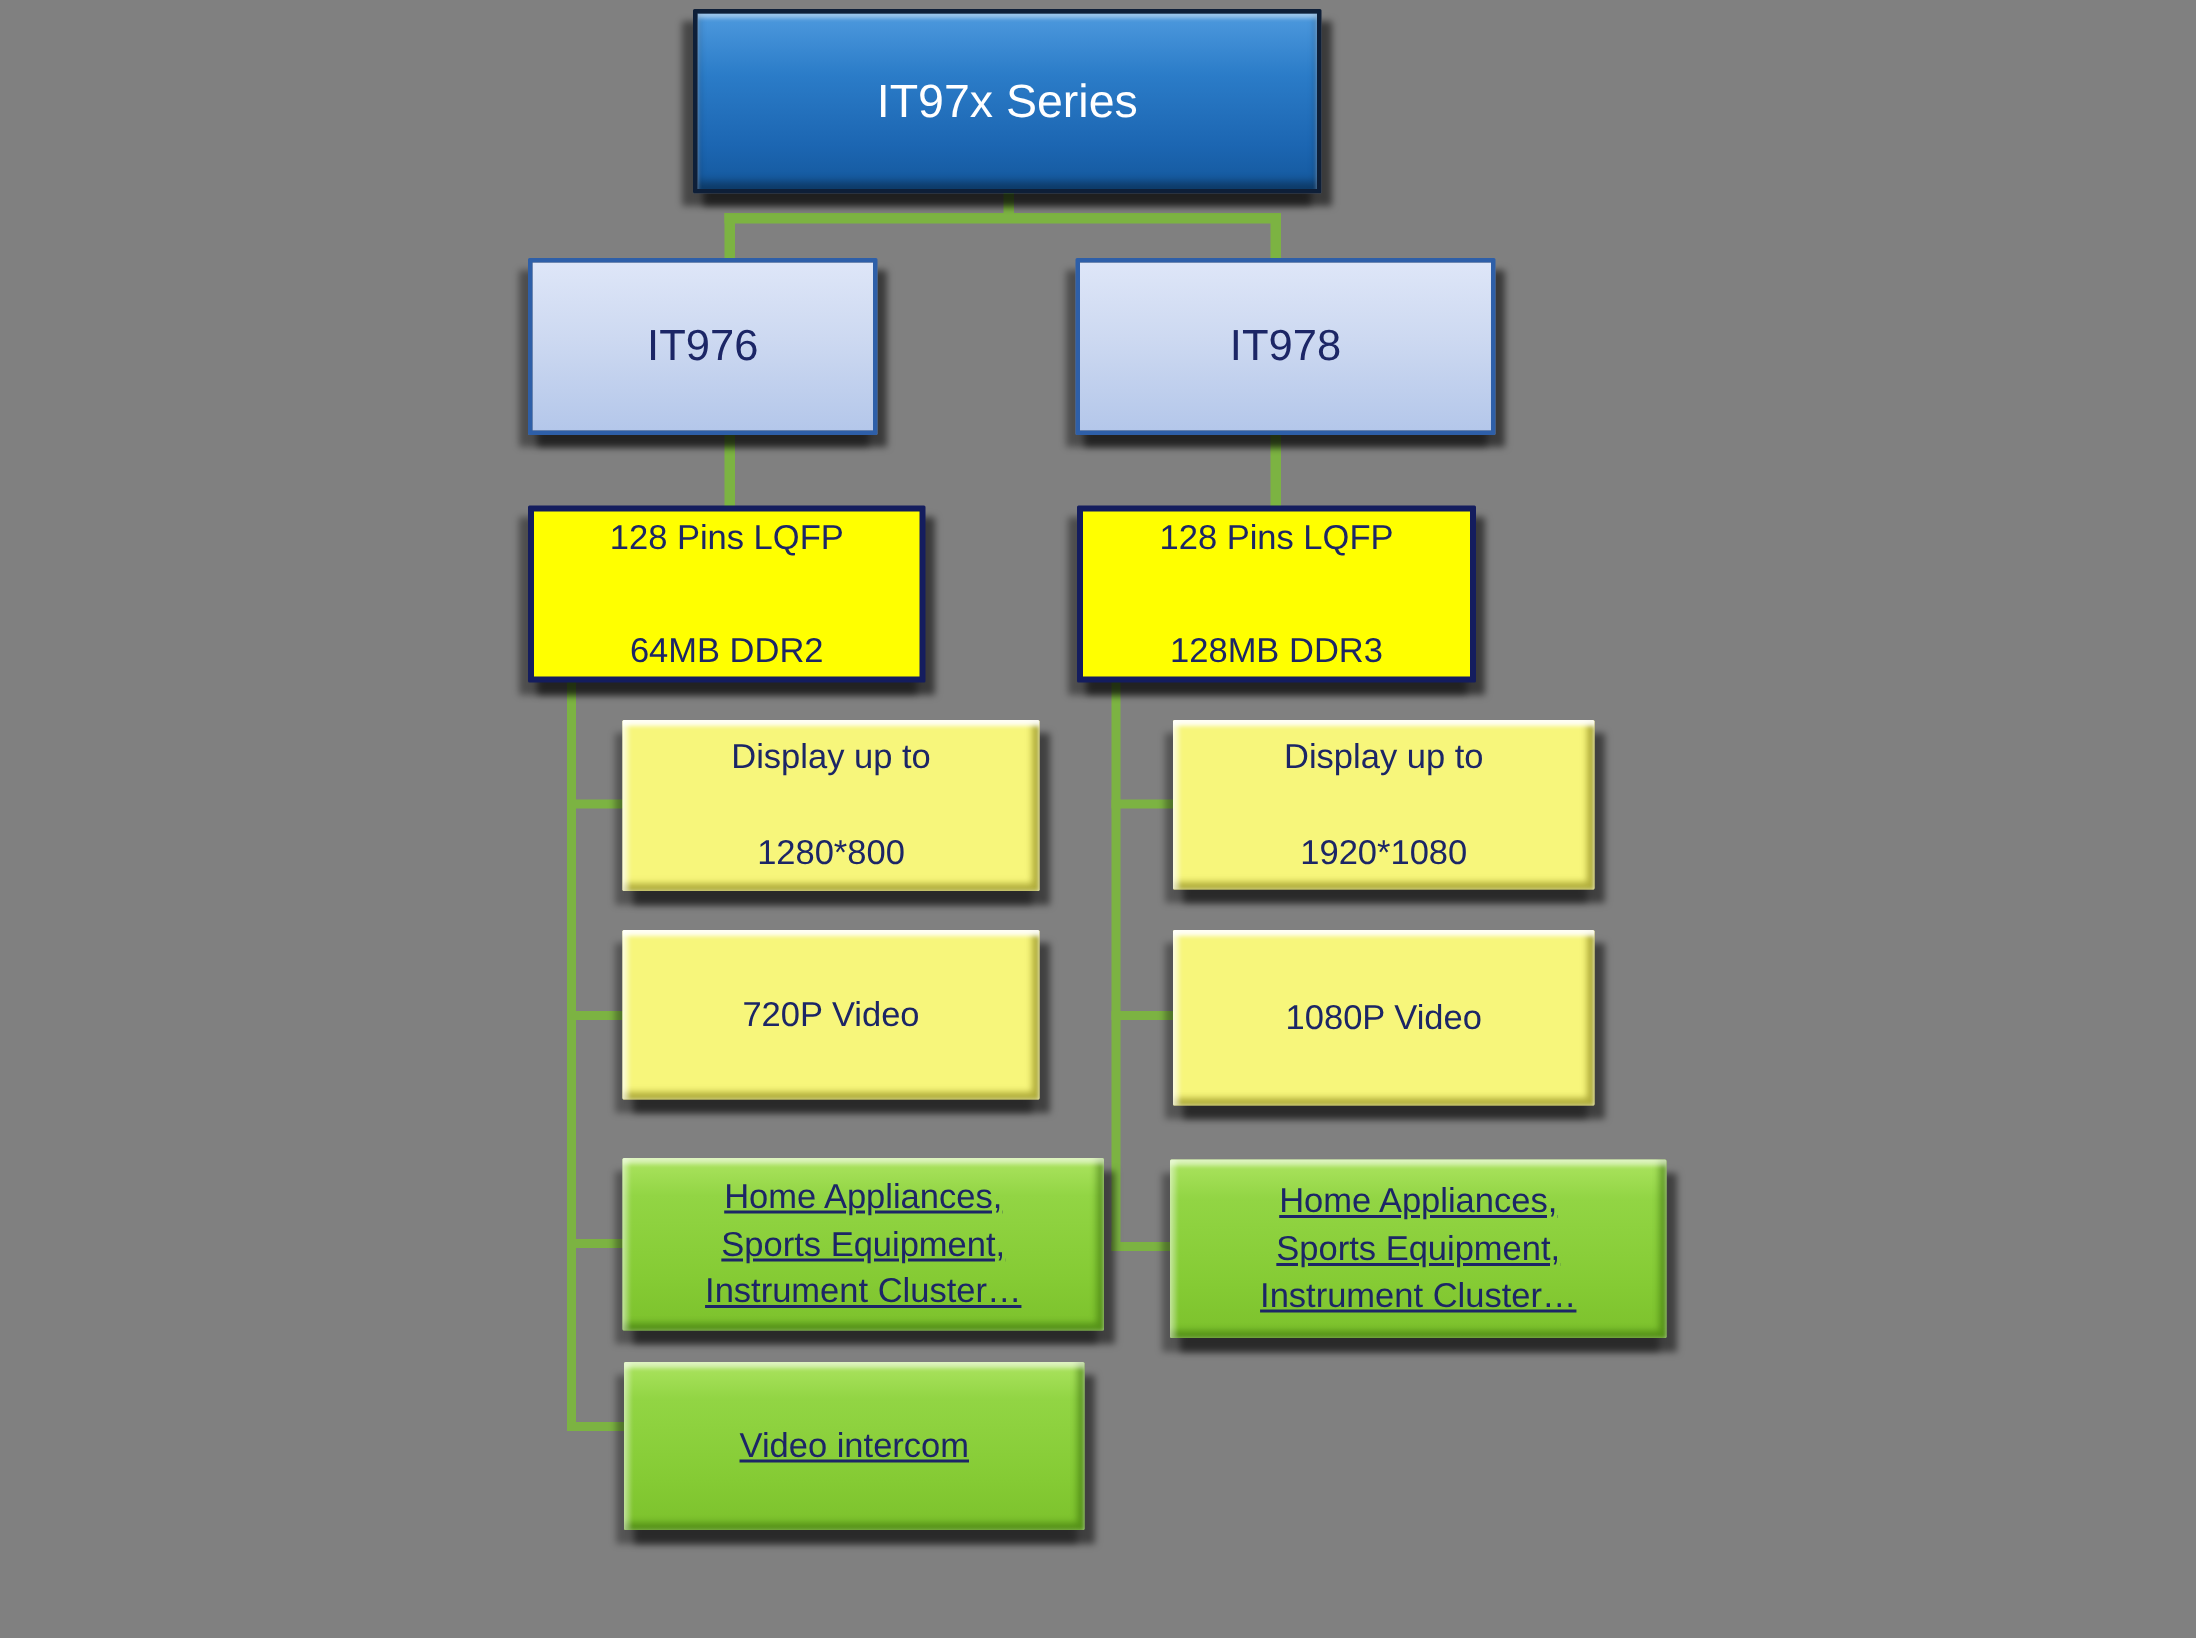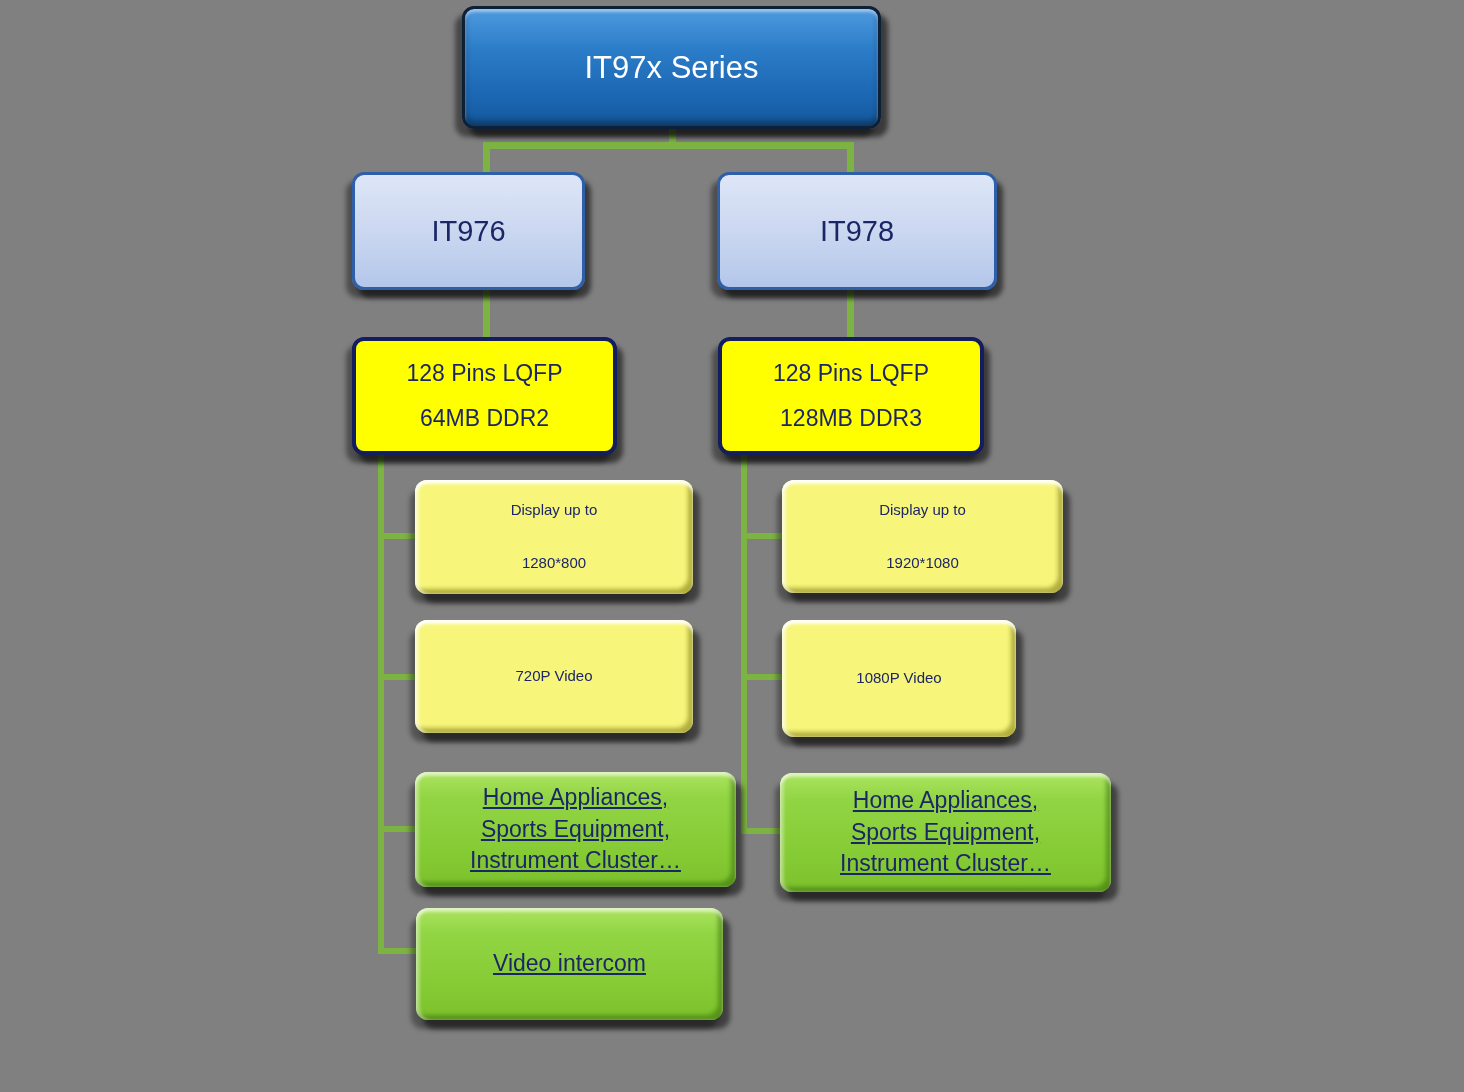--- a/index.html
+++ b/index.html
@@ -12,21 +12,21 @@
   }
   .box{
     position:absolute;
     box-sizing:border-box;
     display:flex;
     flex-direction:column;
     align-items:center;
     justify-content:center;
     text-align:center;
     color:#1C2666;
-    border-radius:12px;
+    border-radius:1px;
   }
   .box .ln{display:block;}
   
   .root-box{
     background:linear-gradient(180deg,#4E9ADE 0%,#2B7CC8 35%,#1C66B2 75%,#14589C 100%);
     border:3px solid #0E1F38;
     color:#FFFFFF;
     font-size:31px;
     box-shadow:
       inset 0 3px 3px rgba(255,255,255,.45),
@@ -45,25 +45,25 @@
   }
   
   .pkg-box{
     background:#FFFF00;
     border:4px solid #141D5E;
     font-size:23px;
     box-shadow:
       6px 8px 5px rgba(0,0,0,.55),
       -6px 8px 5px rgba(0,0,0,.40);
   }
-  .pkg-box .ln{margin:9px 0;}
+  .pkg-box .ln{margin:24px 0;}
   
   .feat-yellow{
     background:#F7F67B;
-    font-size:15px;
+    font-size:23px;
     line-height:1.38;
     box-shadow:
       inset 0 4px 3px rgba(255,255,255,.9),
       inset 4px 0 3px rgba(255,255,255,.55),
       inset -5px -5px 4px rgba(120,115,10,.55),
       7px 9px 5px rgba(0,0,0,.50),
       -5px 9px 5px rgba(0,0,0,.35);
     gap: 32px;
   }
   
@@ -137,21 +137,21 @@
     <span class="ln">Instrument Cluster…</span>
   </div>
   <div class="box feat-green" style="left:416px;top:908px;width:307px;height:112px;">
     <span class="ln">Video intercom</span>
   </div>
 
   <div class="box feat-yellow" style="left:782px;top:480px;width:281px;height:113px;">
     <span class="ln">Display up to</span>
     <span class="ln">1920*1080</span>
   </div>
-  <div class="box feat-yellow" style="left:782px;top:620px;width:234px;height:117px;">
+  <div class="box feat-yellow" style="left:782px;top:620px;width:281px;height:117px;">
     <span class="ln">1080P Video</span>
   </div>
   <div class="box feat-green" style="left:780px;top:773px;width:331px;height:119px;">
     <span class="ln">Home Appliances,</span>
     <span class="ln">Sports Equipment,</span>
     <span class="ln">Instrument Cluster…</span>
   </div>
 
 </div>
 

